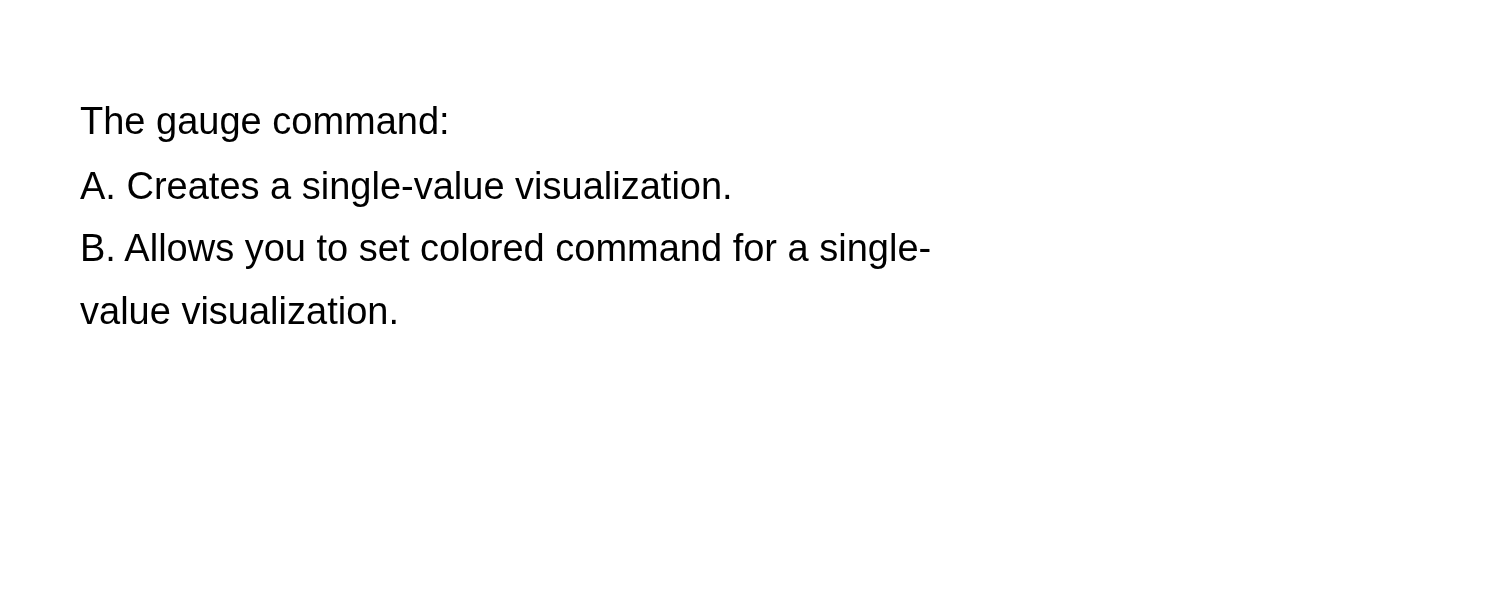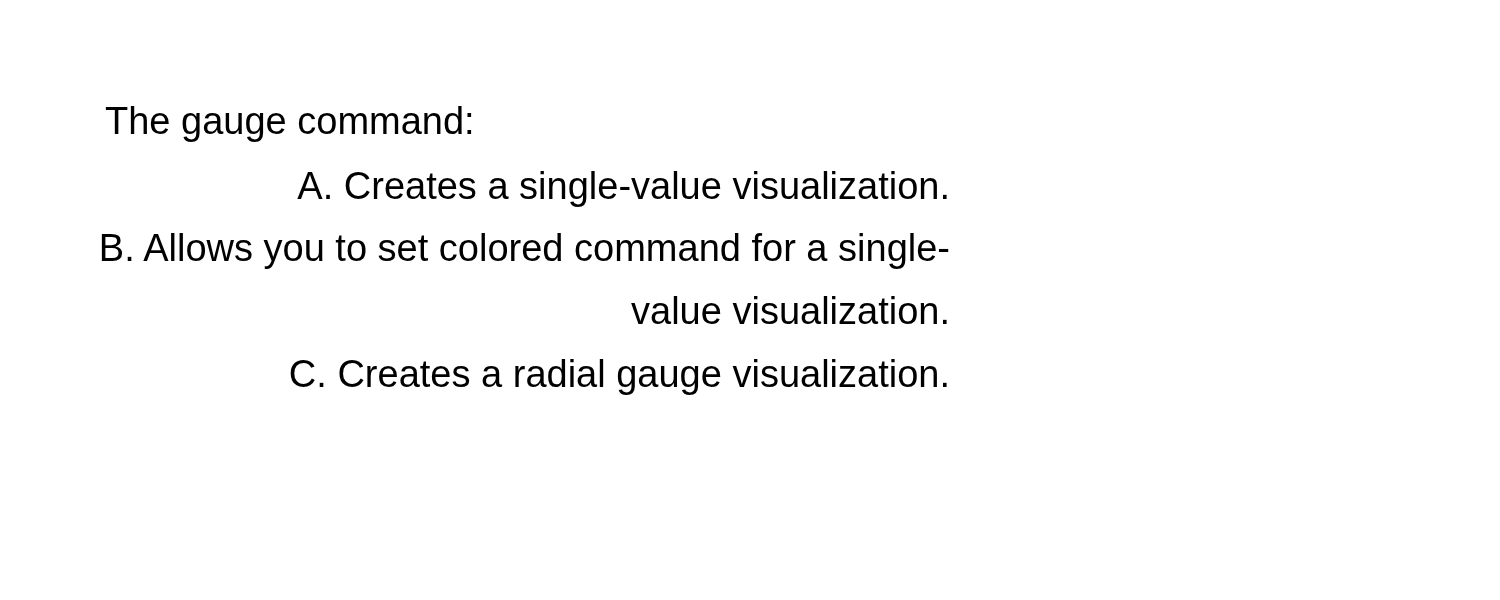--- a/index.html
+++ b/index.html
@@ -16,28 +16,25 @@
       padding: 90px 80px 80px 80px;
     }
     .question-block {
       font-size: 38px;
       line-height: 1.65;
       font-weight: 400;
       max-width: 870px;
     }
     .question-text {
       margin-bottom: 2px;
-      margin-left: 25px;
     }
     .option {
       display: block;
-      text-align: right;
     }
   </style>
 </head>
 <body>
 
 <div class="question-block">
   <div class="question-text">The gauge command:</div>
   <div class="option">A. Creates a single-value visualization.</div>
   <div class="option">B. Allows you to set colored command for a single-value visualization.</div>
-  <div class="option">C. Creates a radial gauge visualization.</div>
 </div>
 
 </body></html>

